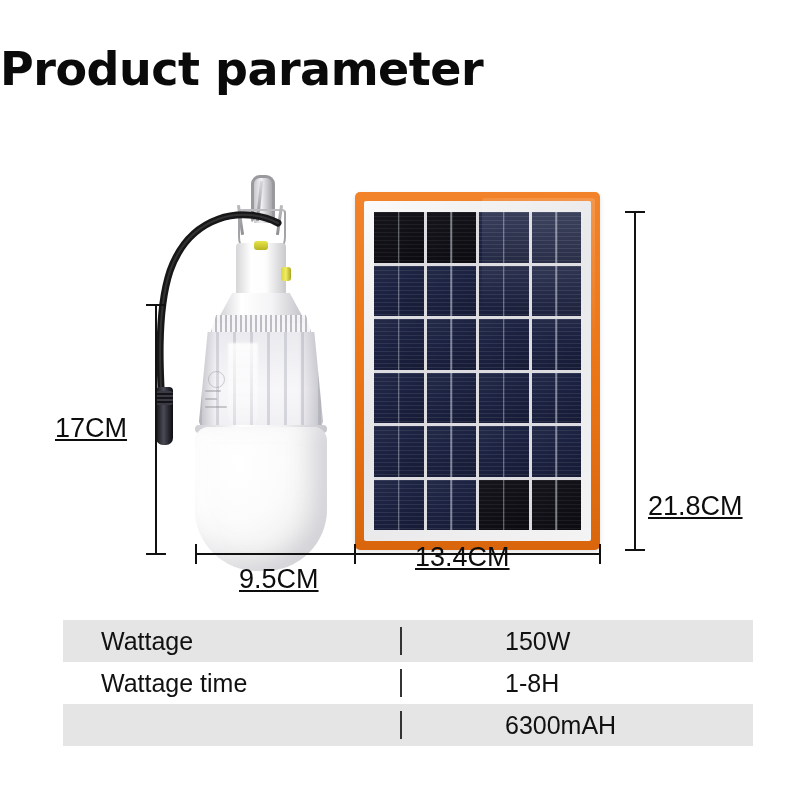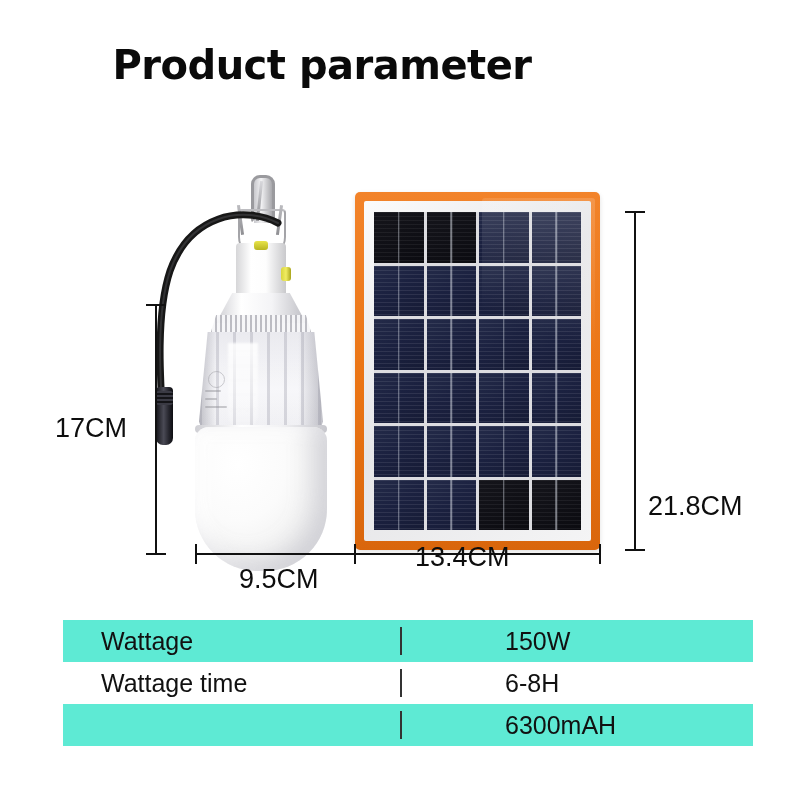--- a/index.html
+++ b/index.html
@@ -15,22 +15,22 @@
     font-family: "Liberation Sans", sans-serif;
     color: #111111;
   }
 
   
   #page-title {
     position: absolute;
     left: 0;
     top: 42px;
     width: 644px;
-    text-align: center;
-    font-size: 40px;
+    text-align: left;
+    font-size: 46px;
     font-weight: bold;
     letter-spacing: -0.5px;
     color: #0a0a0a;
     font-family: "DejaVu Sans", sans-serif;
   }
 
   
   #product-stage {
     position: absolute;
     left: 0;
@@ -343,36 +343,37 @@
     width: 1.6px;
     height: 20px;
     background: #111111;
   }
   .dim-label {
     position: absolute;
     font-size: 27px;
     color: #0d0d0d;
     font-family: "Liberation Sans", sans-serif;
     white-space: nowrap;
+    text-decoration: underline;
   }
 
   
   #spec-table {
     position: absolute;
     left: 63px;
     top: 620px;
     width: 690px;
   }
   .spec-row {
     position: relative;
     height: 42px;
     display: flex;
     align-items: center;
   }
-  .spec-row.shaded { background: #5eead4; }
+  .spec-row.shaded { background: #e5e5e5; }
   .spec-row.plain  { background: #ffffff; }
   .spec-name {
     position: absolute;
     left: 38px;
     font-size: 25px;
     color: #111111;
   }
   .spec-divider {
     position: absolute;
     left: 337px;
@@ -486,19 +487,19 @@
 
 <div id="spec-table">
   <div class="spec-row shaded">
     <span class="spec-name">Wattage</span>
     <span class="spec-divider"></span>
     <span class="spec-value">150W</span>
   </div>
   <div class="spec-row plain">
     <span class="spec-name">Wattage time</span>
     <span class="spec-divider"></span>
-    <span class="spec-value">6-8H</span>
+    <span class="spec-value">1-8H</span>
   </div>
   <div class="spec-row shaded">
     <span class="spec-divider"></span>
     <span class="spec-value">6300mAH</span>
   </div>
 </div>
 
 </body></html>

